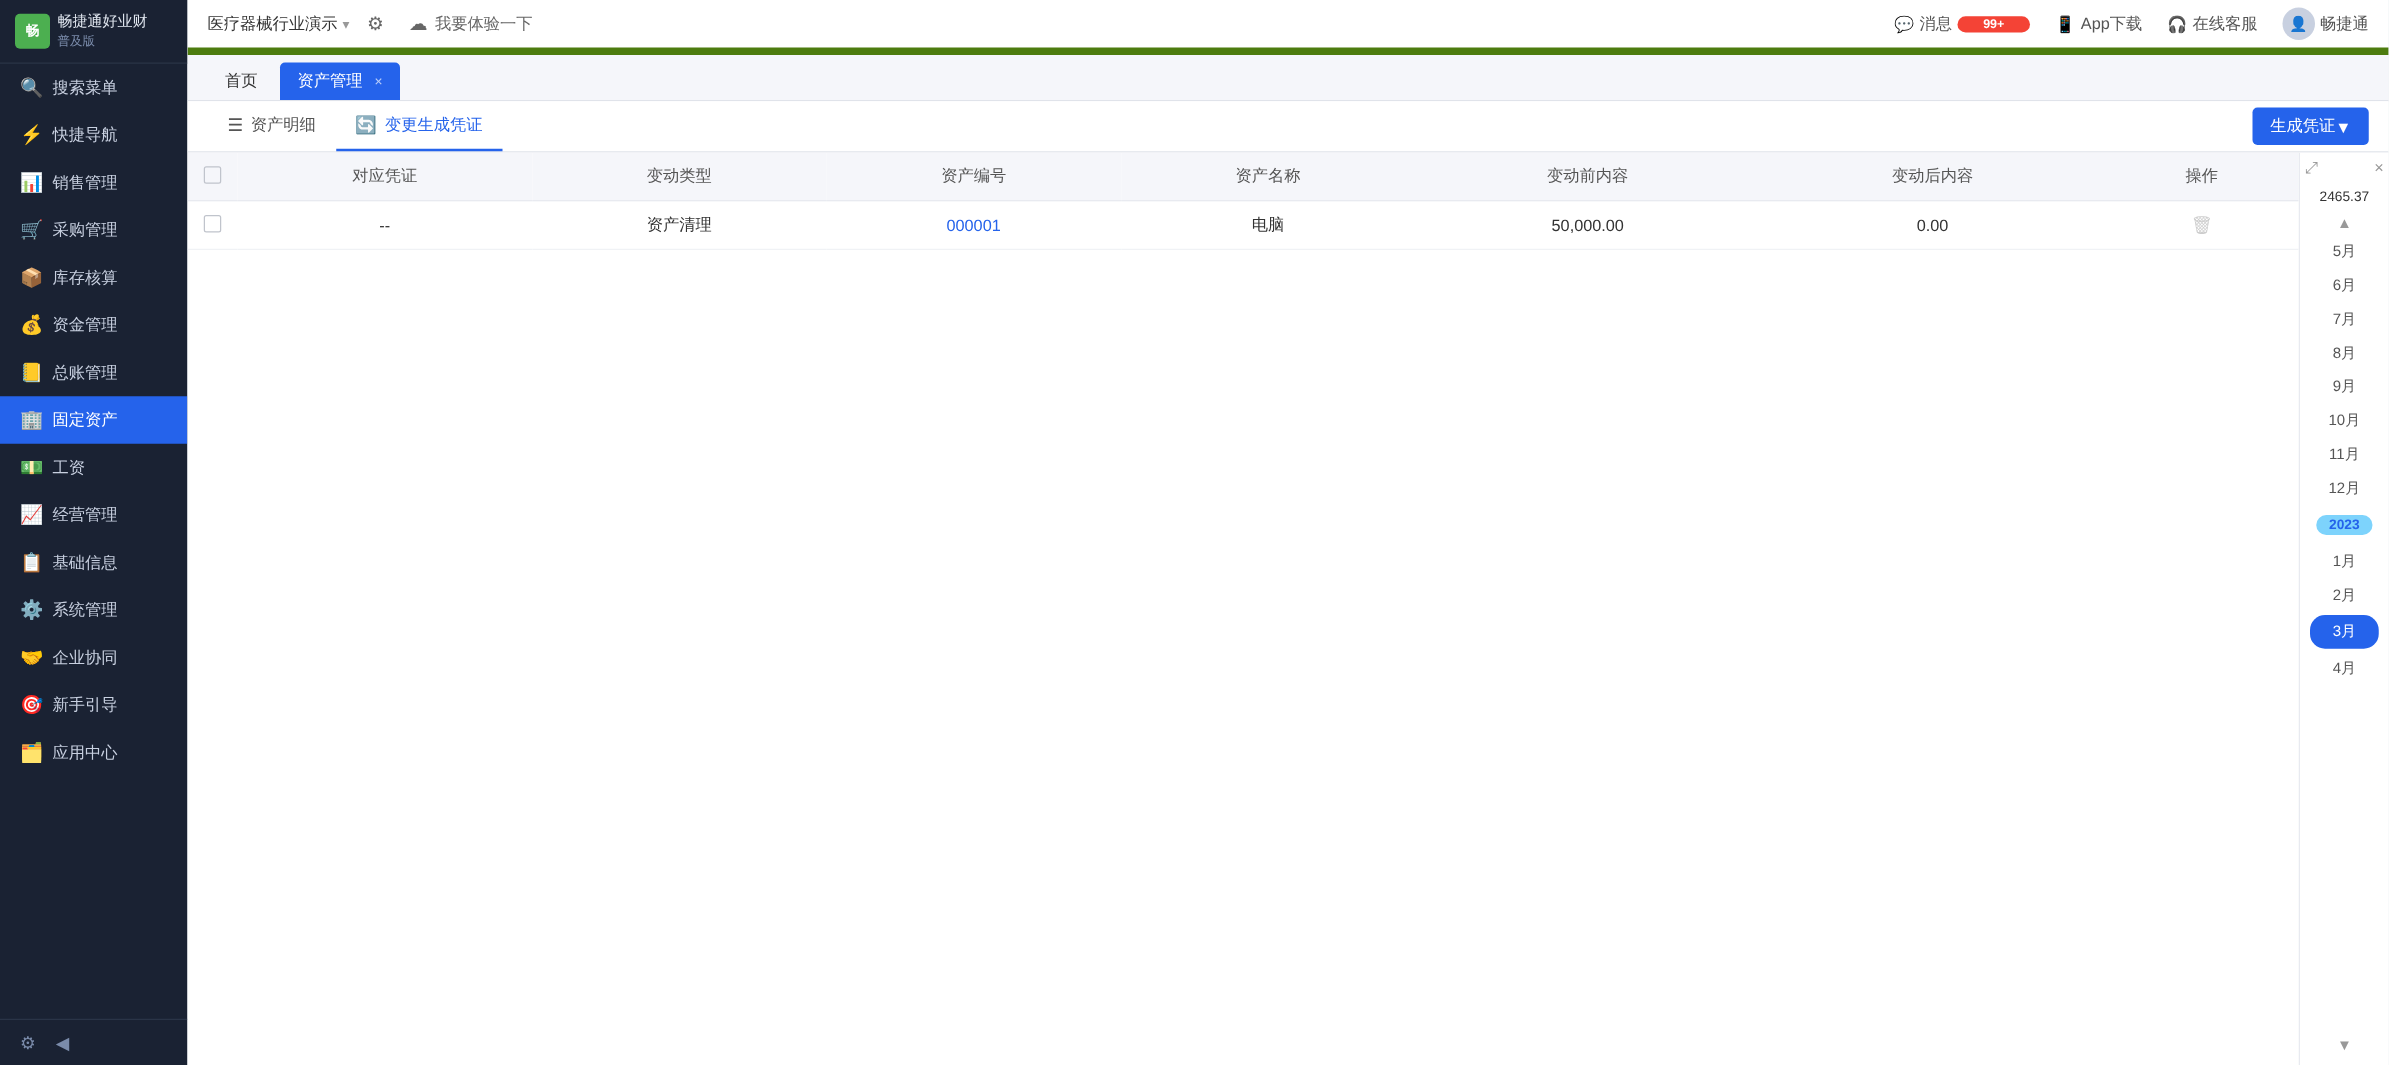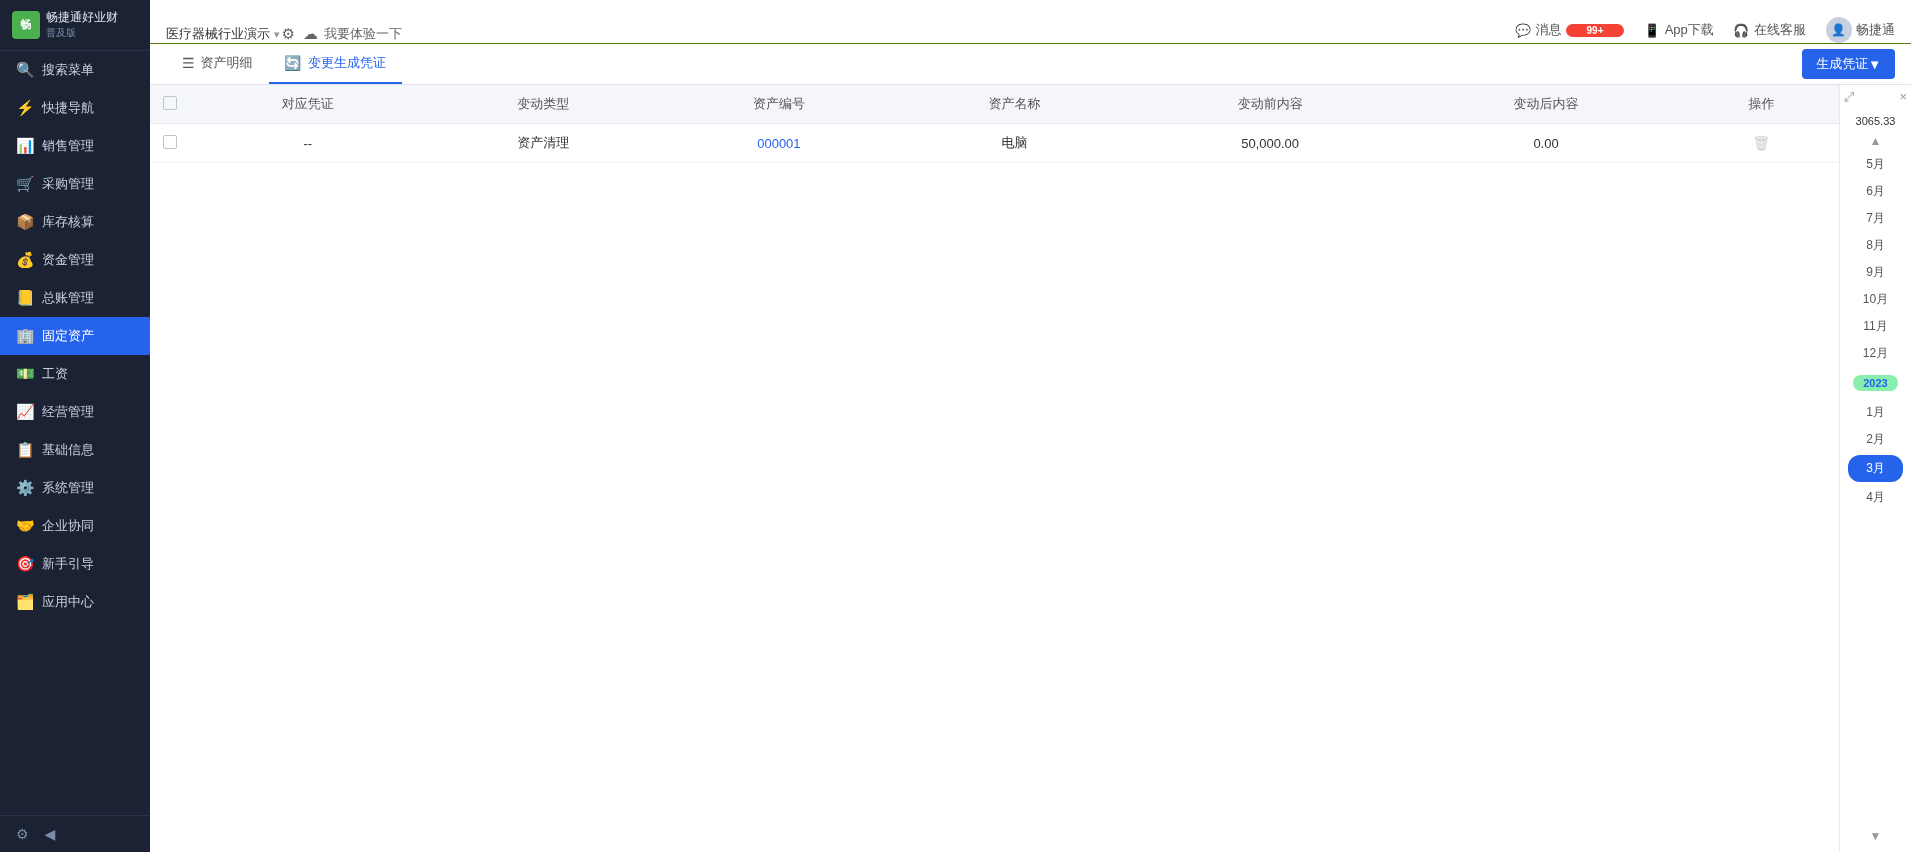--- a/index.html
+++ b/index.html
@@ -59,23 +59,24 @@
       flex-direction: column;
       background: #f0f2f5;
       overflow: hidden;
     }
 
     
     .topbar {
       background: #fff;
       height: 44px;
       display: flex;
-      align-items: flex-end;
+      align-items: center;
       padding: 0 16px;
-      border-bottom: 1px solid #4d7c0f;
+      border-bottom: 6px solid #4d7c0f;
+      gap: 12px;
     }
     .topbar-company {
       display: flex; align-items: center; gap: 4px;
       font-size: 13px; color: #333; cursor: pointer;
     }
     .topbar-company-arrow { color: #999; font-size: 11px; }
     .topbar-gear { color: #666; cursor: pointer; font-size: 15px; margin-left: 2px; }
     .topbar-trial {
       display: flex; align-items: center; gap: 6px;
       color: #666; font-size: 13px; margin-left: 8px;
@@ -276,21 +277,21 @@
       color: #555;
       cursor: pointer;
     }
     .month-item.current-month {
       background: #2563eb;
       color: #fff;
       border-radius: 12px;
       margin: 2px 8px;
     }
     .year-label {
-      background: #86efac;
+      background: #7dd3fc;
       color: #2563eb;
       border-radius: 10px;
       padding: 2px 10px;
       font-size: 11px;
       font-weight: bold;
       margin: 4px auto;
       text-align: right;
       cursor: pointer;
     }
     .nav-arrow {
@@ -421,20 +422,29 @@
         <span>🎧</span>
         <span>在线客服</span>
       </div>
       <div class="topbar-right-item">
         <div class="topbar-avatar">👤</div>
         <span>畅捷通</span>
       </div>
     </div>
   </div>
 
+  <div class="tabbar">
+    <div class="tab tab-home">
+      <span>首页</span>
+    </div>
+    <div class="tab active">
+      <span>资产管理</span>
+      <span class="tab-close">×</span>
+    </div>
+  </div>
 
   <div class="content">
     <div class="content-tabs">
       <div class="content-tabs-left">
         <div class="content-tab">
           <span class="content-tab-icon">☰</span>
           <span>资产明细</span>
         </div>
         <div class="content-tab active">
           <span class="content-tab-icon" style="color:#2563eb;">🔄</span>
@@ -483,21 +493,21 @@
             </tbody>
           </table>
         </div>
 
       </div>
 
       <div class="right-panel">
         <span class="right-panel-expand">⤢</span>
         <span class="right-panel-close">×</span>
         <div style="height:20px;"></div>
-        <div class="right-panel-header">3065.33</div>
+        <div class="right-panel-header">2465.37</div>
         <div class="nav-arrow">▲</div>
         <div class="right-panel-scroll">
           <div class="month-item">5月</div>
           <div class="month-item">6月</div>
           <div class="month-item">7月</div>
           <div class="month-item">8月</div>
           <div class="month-item">9月</div>
           <div class="month-item">10月</div>
           <div class="month-item">11月</div>
           <div class="month-item">12月</div>

